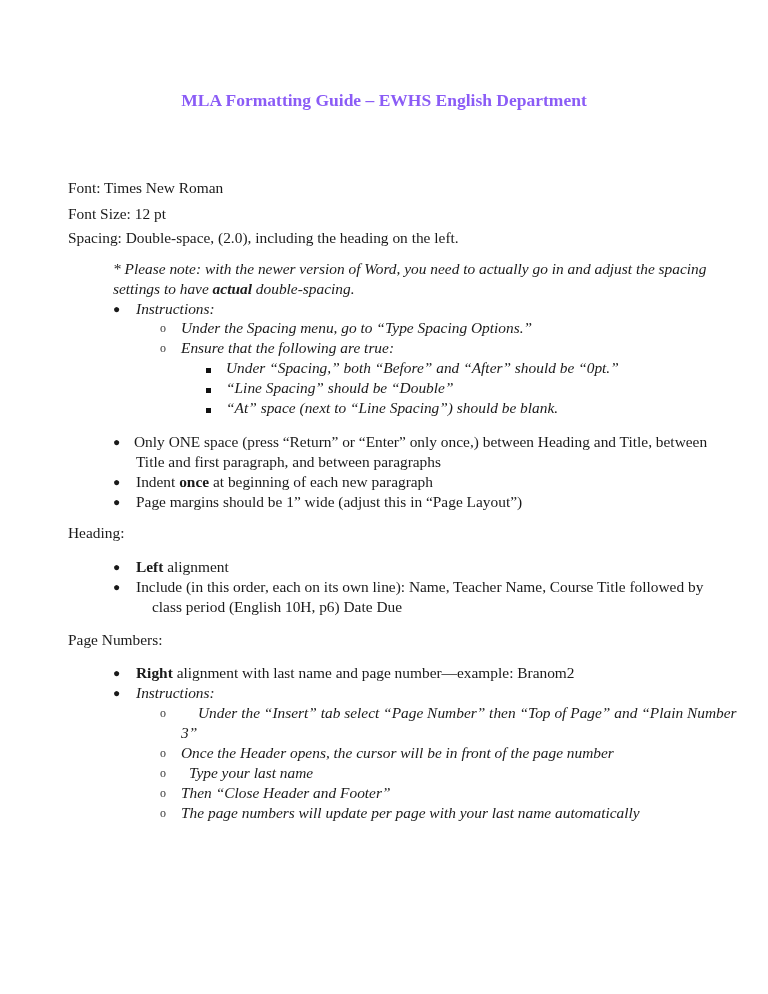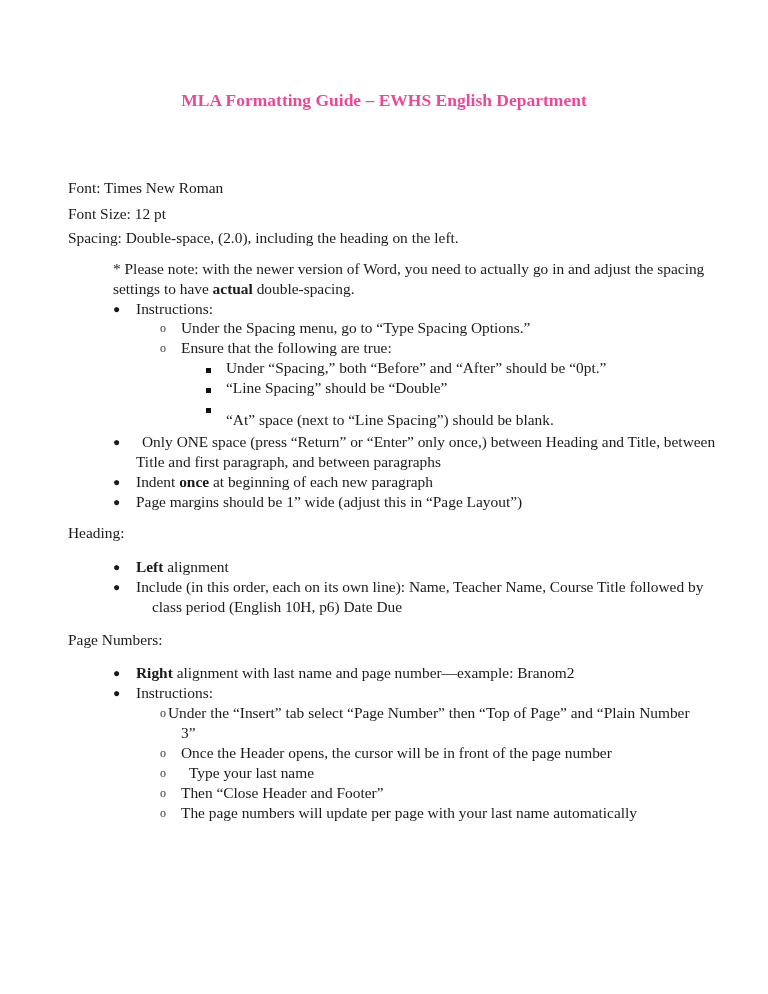--- a/index.html
+++ b/index.html
@@ -1,21 +1,21 @@
 <!DOCTYPE html>
 <html><head>
 <meta charset="utf-8">
 <style>
   html, body { margin: 0; padding: 0; background: #ffffff; }
   body { width: 768px; height: 994px; position: relative; overflow: hidden;
          font-family: "Liberation Serif", "DejaVu Serif", serif; color: #1a1a1a; font-size: 15.4px; }
   .line { position: absolute; white-space: nowrap; line-height: 20px; }
   .title { position: absolute; top: 90px; left: 0; width: 768px; text-align: center;
-           font-weight: bold; font-size: 17.5px; color: #ec4899; }
-  .it { }
+           font-weight: bold; font-size: 17.5px; color: #8b5cf6; }
+  .it { font-style: italic; }
   .b { font-weight: bold; }
   .u { }
   .marker { position: absolute; line-height: 20px; }
   .dot { font-size: 12px; }
   .circ { font-size: 12px; color: #333; }
   .sq { display: inline-block; width: 5px; height: 5px; background: #111; }
 </style>
 </head>
 <body>
 
@@ -34,45 +34,45 @@
 <span class="marker circ" style="top:318px;left:160px">o</span>
 <div class="line it" style="top:318px;left:181px">Under the Spacing menu, go to “Type Spacing Options.”</div>
 <span class="marker circ" style="top:338px;left:160px">o</span>
 <div class="line it" style="top:338px;left:181px">Ensure that the following are true:</div>
 
 <span class="marker" style="top:358px;left:206px"><span class="sq"></span></span>
 <div class="line it" style="top:358px;left:226px">Under “Spacing,” both “Before” and “After” should be “0pt.”</div>
 <span class="marker" style="top:378px;left:206px"><span class="sq"></span></span>
 <div class="line it" style="top:378px;left:226px">“Line Spacing” should be “Double”</div>
 <span class="marker" style="top:398px;left:206px"><span class="sq"></span></span>
-<div class="line it" style="top:410px;left:226px">“At” space (next to “Line Spacing”) should be blank.</div>
+<div class="line it" style="top:398px;left:226px">“At” space (next to “Line Spacing”) should be blank.</div>
 
 <span class="marker dot" style="top:432px;left:113px">●</span>
-<div class="line" style="top:432px;left:142px">Only ONE space (press “Return” or “Enter” only once,) between Heading and Title, between</div>
+<div class="line" style="top:432px;left:134px">Only ONE space (press “Return” or “Enter” only once,) between Heading and Title, between</div>
 <div class="line" style="top:452px;left:136px">Title and first paragraph, and between paragraphs</div>
 <span class="marker dot" style="top:472px;left:113px">●</span>
 <div class="line" style="top:472px;left:136px"><span>Indent </span><span class="b u">once </span><span>at beginning of each new paragraph</span></div>
 <span class="marker dot" style="top:492px;left:113px">●</span>
 <div class="line" style="top:492px;left:136px">Page margins should be 1” wide (adjust this in “Page Layout”)</div>
 
 <div class="line" style="top:523px;left:68px">Heading:</div>
 <span class="marker dot" style="top:557px;left:113px">●</span>
 <div class="line" style="top:557px;left:136px"><span class="b">Left</span><span> alignment</span></div>
 <span class="marker dot" style="top:577px;left:113px">●</span>
 <div class="line" style="top:577px;left:136px">Include (in this order, each on its own line): Name, Teacher Name, Course Title followed by</div>
 <div class="line" style="top:597px;left:152px">class period (English 10H, p6)  Date Due</div>
 
 <div class="line" style="top:630px;left:68px">Page Numbers:</div>
 <span class="marker dot" style="top:663px;left:113px">●</span>
 <div class="line" style="top:663px;left:136px"><span class="b">Right</span><span> alignment with last name and page number—example: Branom2</span></div>
 <span class="marker dot" style="top:683px;left:113px">●</span>
 <div class="line it" style="top:683px;left:136px">Instructions:</div>
 
 <span class="marker circ" style="top:703px;left:160px">o</span>
-<div class="line it" style="top:703px;left:168px">Under the “Insert” tab select “Page Number” then “Top of Page” and “Plain Number</div>
+<div class="line it" style="top:703px;left:198px">Under the “Insert” tab select “Page Number” then “Top of Page” and “Plain Number</div>
 <div class="line it" style="top:723px;left:181px">3”</div>
 <span class="marker circ" style="top:743px;left:160px">o</span>
 <div class="line it" style="top:743px;left:181px">Once the Header opens, the cursor will be in front of the page number</div>
 <span class="marker circ" style="top:763px;left:160px">o</span>
 <div class="line it" style="top:763px;left:189px">Type your last name</div>
 <span class="marker circ" style="top:783px;left:160px">o</span>
 <div class="line it" style="top:783px;left:181px">Then “Close Header and Footer”</div>
 <span class="marker circ" style="top:803px;left:160px">o</span>
 <div class="line it" style="top:803px;left:181px">The page numbers will update per page with your last name automatically</div>
 

